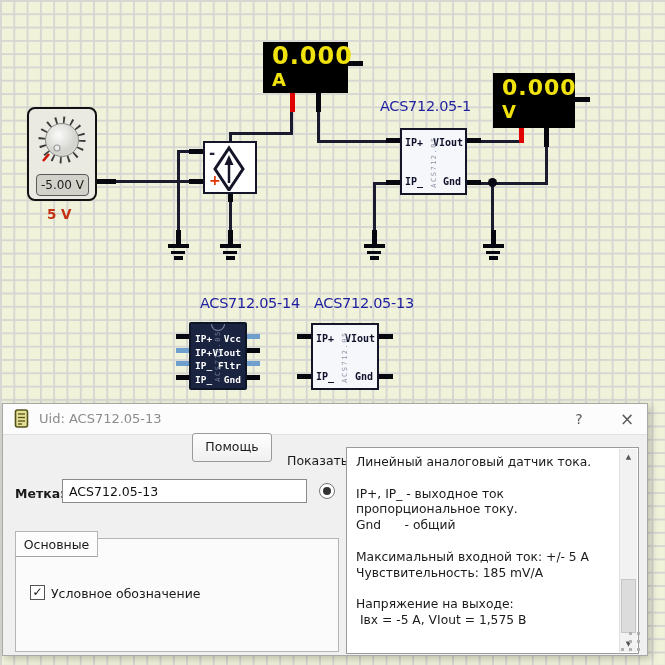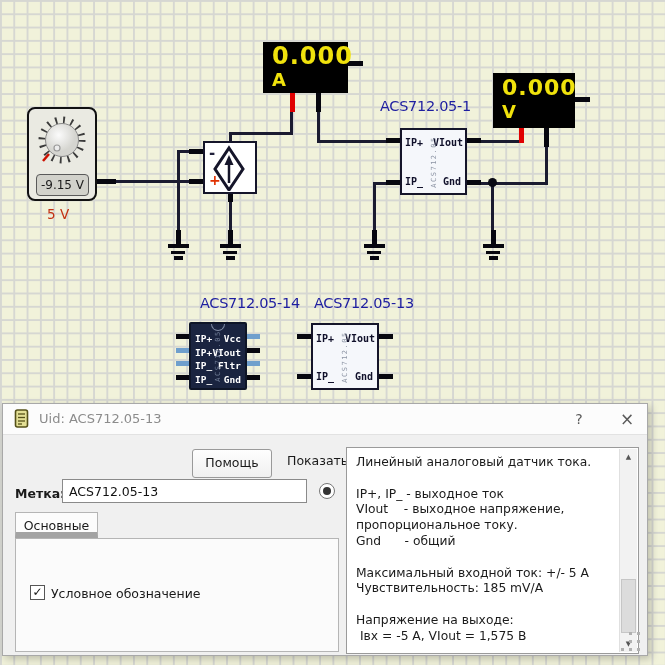--- a/index.html
+++ b/index.html
@@ -129,23 +129,23 @@
           <radialGradient id="kg" cx="40%" cy="35%">
             <stop offset="0%" stop-color="#fbfbfb"></stop>
             <stop offset="100%" stop-color="#d5d5d0"></stop>
           </radialGradient>
         </defs>
       <circle cx="33" cy="29" r="16.5" fill="url(#kg)" stroke="#8a8a8a" stroke-width="1"></circle>
       <circle cx="28" cy="37" r="3" fill="#ececec" stroke="#9a9a9a" stroke-width="1.2"></circle>
       <line x1="20" y1="43" x2="14" y2="50" stroke="#cc1100" stroke-width="2.5"></line>
     </svg>
     <div style="position:absolute;left:7px;top:65px;width:51px;height:20px;background:#d2d2cb;border:1.5px solid #5a5a5a;border-radius:4px;
-                font-size:12px;color:#1c1c1c;text-align:center;line-height:20px;">-9.15 V</div>
-  </div>
-  <div class="abs" style="left:47px;top:206px;color:#c33012;font-size:13.5px;">5 V</div>
+                font-size:12px;color:#1c1c1c;text-align:center;line-height:20px;">-5.00 V</div>
+  </div>
+  <div class="abs" style="left:47px;top:206px;color:#c33012;font-size:13.5px;font-weight:bold;">5 V</div>
 
   <div class="abs" style="left:203px;top:141px;width:54px;height:53px;background:#fff;border:2.5px solid #15152a;box-sizing:border-box;">
     <svg width="49" height="48" viewBox="0 0 49 48" style="position:absolute;left:0;top:0;">
       <polygon points="24,5 38,26 24,47 10,26" fill="#fff" stroke="#15152a" stroke-width="3"></polygon>
       <line x1="24" y1="40" x2="24" y2="19" stroke="#15152a" stroke-width="2.5"></line>
       <polygon points="24,12 19.5,22 28.5,22" fill="#15152a"></polygon>
     </svg>
     <span style="position:absolute;left:4px;top:1px;font-size:15px;font-weight:bold;color:#20203a;">-</span>
     <span style="position:absolute;left:4px;top:29px;font-size:14px;font-weight:bold;color:#e03000;">+</span>
   </div>
@@ -222,40 +222,39 @@
       <line x1="5" y1="5" x2="12" y2="5" stroke="#55511a" stroke-width="1.3"></line>
       <line x1="5" y1="8.5" x2="12" y2="8.5" stroke="#55511a" stroke-width="1.3"></line>
       <line x1="5" y1="12" x2="12" y2="12" stroke="#55511a" stroke-width="1.3"></line>
       <line x1="5" y1="15" x2="9" y2="15" stroke="#55511a" stroke-width="1.3"></line>
     </svg>
     <span class="title-text">Uid: ACS712.05-13</span>
     <span class="cap" style="left:558px;width:36px;font-size:14px;">?</span>
     <span class="cap" style="left:604px;width:40px;font-size:17px;">×</span>
   </div>
 
-  <div class="btn" style="left:189px;top:45px;width:78px;height:27px;">Помощь</div>
+  <div class="btn" style="left:189px;top:29px;width:78px;height:27px;">Помощь</div>
   <span style="position:absolute;left:284px;top:49px;">Показать</span>
 
   <span style="position:absolute;left:12px;top:82px;font-weight:bold;">Метка:</span>
   <input class="inp" style="left: 59px; top: 75px; width: 245px; height: 24px;" value="ACS712.05-13">
   <div class="radio" style="left:316px;top:79px;">
       <i></i>
     </div>
 
-  <div class="tab" style="left:12px;top:108px;width:83px;height:26px;border-bottom:6px solid #a3a3a3;z-index:2;">Основные</div>
+  <div class="tab" style="left:12px;top:127px;width:83px;height:26px;border-bottom:1px solid #a3a3a3;z-index:2;">Основные</div>
   <div class="panel" style="left:12px;top:134px;width:324px;height:114px;z-index:1;"></div>
   <div class="cb" style="left:27px;top:181px;z-index:3;">✓</div>
   <span style="position:absolute;left:48px;top:182px;z-index:3;">Условное обозначение</span>
 
   <div class="descbox">
     <div class="desctext">
       <div class="dline">Линейный аналоговый датчик тока.</div>
       <div class="dline"></div>
       <div class="dline">IP+, IP_ - выходное ток</div>
-      <div class="dline">VIout    - выходное напряжение,</div>
       <div class="dline">пропорциональное току.</div>
       <div class="dline">Gnd      - общий</div>
       <div class="dline"></div>
       <div class="dline">Максимальный входной ток: +/- 5 А</div>
       <div class="dline">Чувствительность: 185 mV/A</div>
       <div class="dline"></div>
       <div class="dline">Напряжение на выходе:</div>
       <div class="dline"> Iвх = -5 А, VIout = 1,575 В</div>
     </div>
     <div class="sbar">

